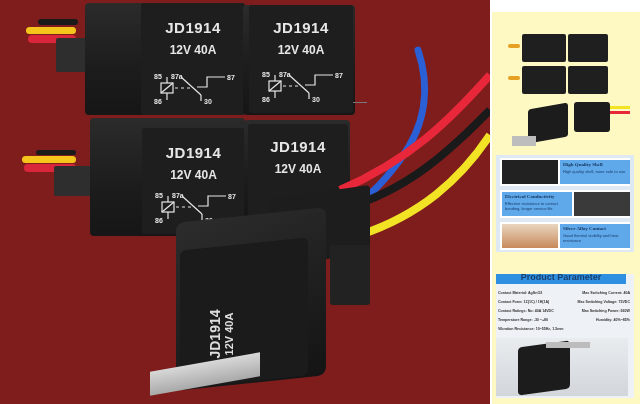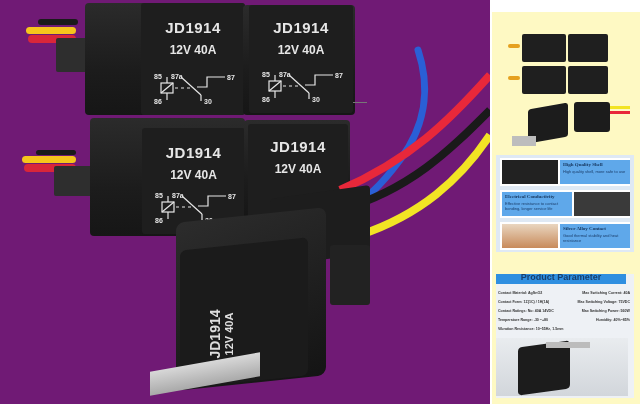--- a/index.html
+++ b/index.html
@@ -1,19 +1,19 @@
 <!DOCTYPE html>
 <html><head>
 <meta charset="utf-8">
 <style>
   * { box-sizing: border-box; margin: 0; padding: 0; }
   html, body { width: 640px; height: 404px; overflow: hidden; background: #ffffff; }
   body { position: relative; font-family: "Liberation Sans", sans-serif; }
 
-  .stage { position: absolute; left: 0; top: 0; width: 490px; height: 404px; overflow: hidden; background: #701a75; }
+  .stage { position: absolute; left: 0; top: 0; width: 490px; height: 404px; overflow: hidden; background: #7f1d1d; }
 
   
   .relay { position: absolute; background: linear-gradient(180deg, #2b2b2b 0%, #1c1c1c 60%, #161616 100%); border-radius: 4px; }
   .relay .face { position: absolute; background: #1e1e1e; border-radius: 3px; color: #e6e6e6; text-align: center; }
   .relay .model { font-weight: bold; font-size: 15px; letter-spacing: 0.5px; }
   .relay .rating { font-weight: bold; font-size: 12px; margin-top: 7px; }
   .relay .diagram { position: absolute; left: 10px; right: 10px; bottom: 10px; height: 32px; }
   .side-block { position: absolute; background: #2e2e2e; border-radius: 2px; }
   .wire { position: absolute; border-radius: 4px; }
 

